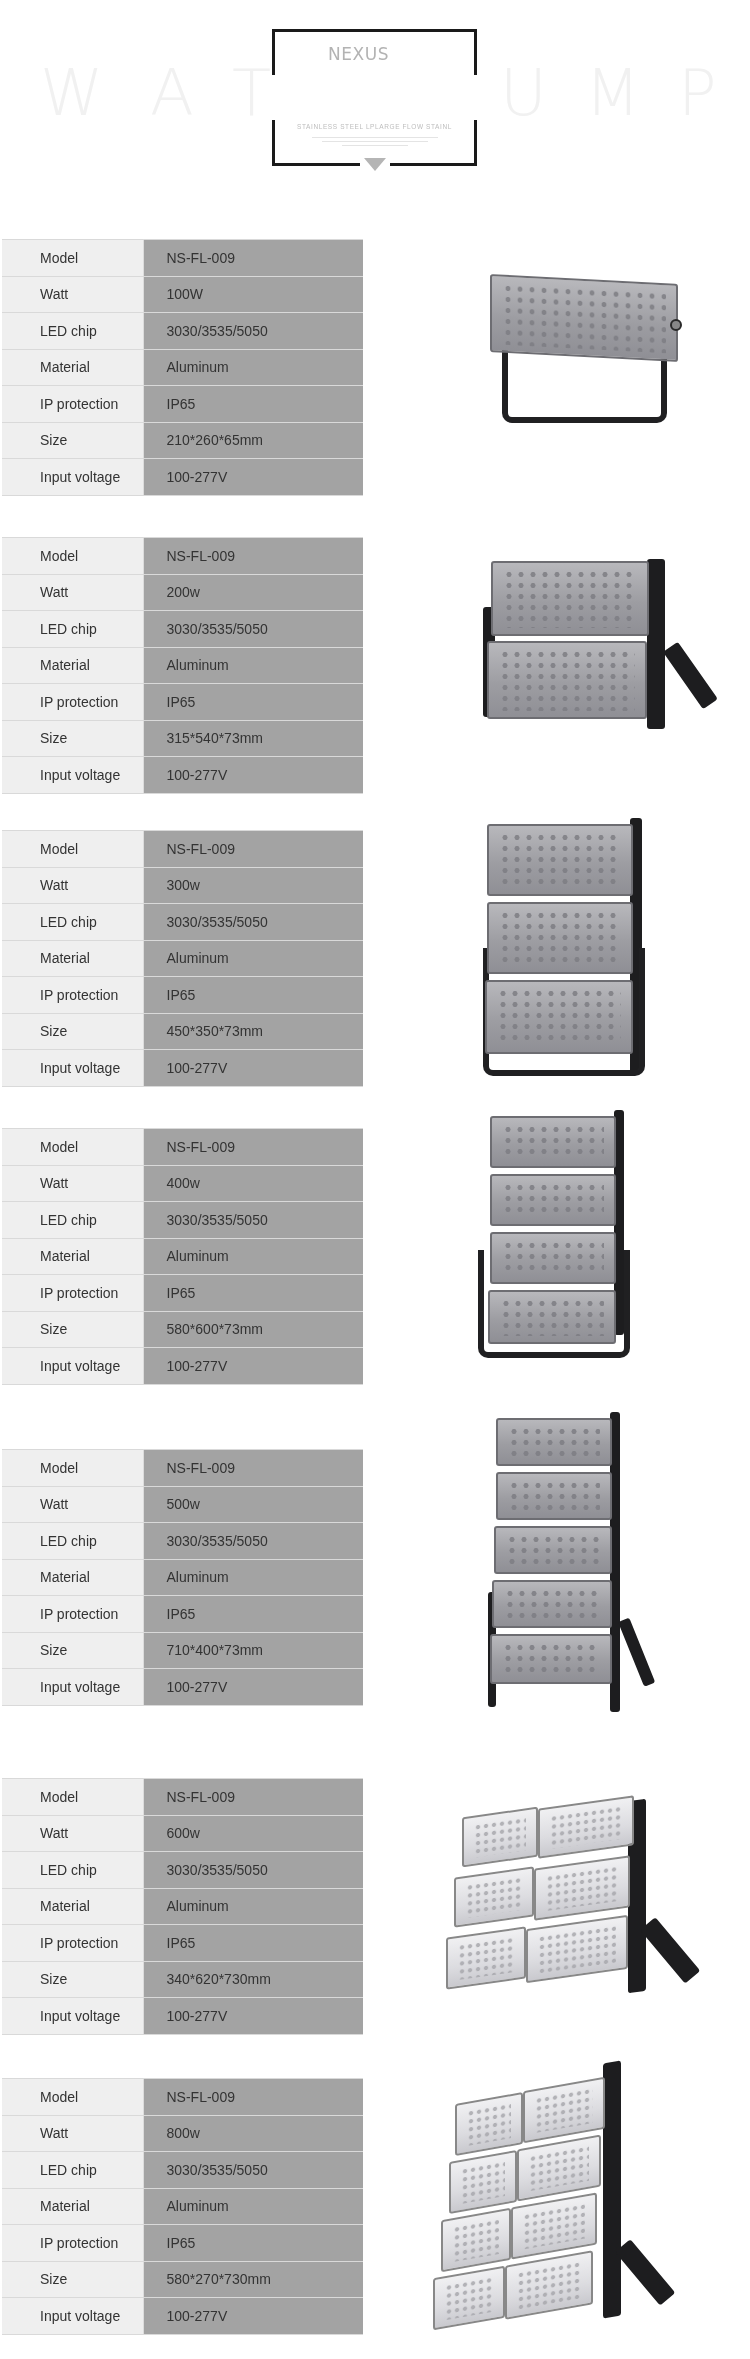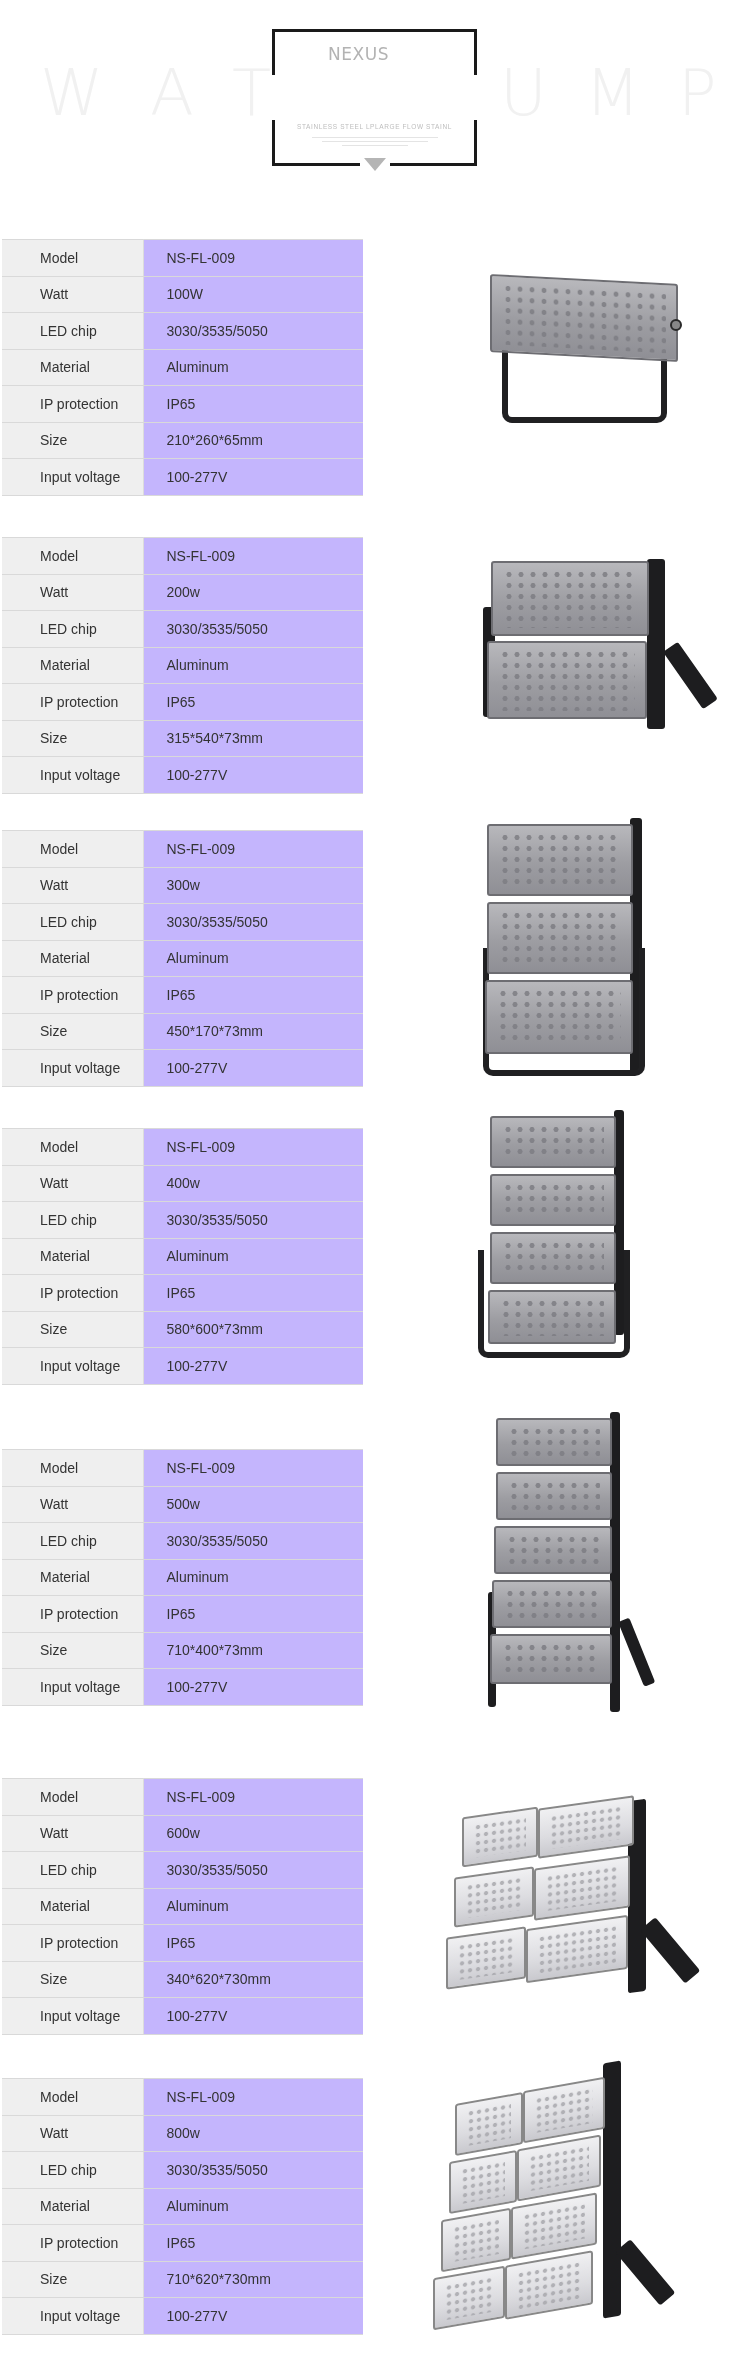--- a/index.html
+++ b/index.html
@@ -26,21 +26,21 @@
            border-top: 13px solid #b5b5b5; }
 
   
   .product { position: absolute; left: 0; width: 750px; }
   .spec { position: absolute; left: 2px; top: 0; width: 361px; border-collapse: collapse;
           font-size: 14px; }
   .spec td { height: 35.5px; padding: 0; border-bottom: 1.5px solid #d9d9d9; vertical-align: middle; }
   .spec tr:first-child td { border-top: 1.5px solid #d9d9d9; }
   .spec td.lbl { width: 141px; background: #efefef; padding-left: 38px; box-sizing: border-box;
                  color: #333; border-right: 1.5px solid #dcdcdc; }
-  .spec td.val { padding-left: 23px; color: #333; background: #c4b5fd; }
+  .spec td.val { padding-left: 23px; color: #333; background: #a3a3a3; }
 
   .lamp { position: absolute; }
   .panel { position: absolute; background: linear-gradient(180deg,#b8b8bc 0%,#9d9da2 55%,#8f8f95 100%);
            border: 2px solid #6d6d72; border-radius: 3px; box-sizing: border-box; overflow: hidden; }
   .panel.bright { background: linear-gradient(180deg,#f0f0f2 0%,#dcdce0 60%,#c9c9ce 100%); border-color:#888; }
   .panel .dots { position: absolute; inset: 6px 10px;
                  background-image: radial-gradient(circle, #7d7d83 2.3px, transparent 2.8px);
                  background-size: 12px 11px; opacity: 0.85; }
   .panel.bright .dots { background-image: radial-gradient(circle, #a8a8ad 1.8px, transparent 2.4px);
                         background-size: 8px 8px; }
@@ -180,21 +180,21 @@
     <tr>
           <td class="lbl">Material</td>
           <td class="val">Aluminum</td>
         </tr>
     <tr>
           <td class="lbl">IP protection</td>
           <td class="val">IP65</td>
         </tr>
     <tr>
           <td class="lbl">Size</td>
-          <td class="val">450*170*73mm</td>
+          <td class="val">450*350*73mm</td>
         </tr>
     <tr>
           <td class="lbl">Input voltage</td>
           <td class="val">100-277V</td>
         </tr>
   </tbody>
     </table>
   <div class="lamp" style="left:475px;top:-12px;width:190px;height:270px" title="3-module LED flood light with U bracket">
     <div class="frame-bar" style="left:155px;top:0;width:12px;height:255px"></div>
     <div class="bracket" style="left:8px;top:130px;width:162px;height:128px"></div>
@@ -391,21 +391,21 @@
     <tr>
           <td class="lbl">Material</td>
           <td class="val">Aluminum</td>
         </tr>
     <tr>
           <td class="lbl">IP protection</td>
           <td class="val">IP65</td>
         </tr>
     <tr>
           <td class="lbl">Size</td>
-          <td class="val">710*620*730mm</td>
+          <td class="val">580*270*730mm</td>
         </tr>
     <tr>
           <td class="lbl">Input voltage</td>
           <td class="val">100-277V</td>
         </tr>
   </tbody>
     </table>
   <div class="lamp" style="left:425px;top:-36px;width:240px;height:300px" title="8-module (2x4) LED flood light with side bracket">
     <div class="frame-bar" style="left:178px;top:20px;width:18px;height:255px;transform:skewY(-10deg)"></div>
     <div class="kick" style="left:190px;top:210px;width:20px;height:70px;transform:rotate(-40deg)"></div>

